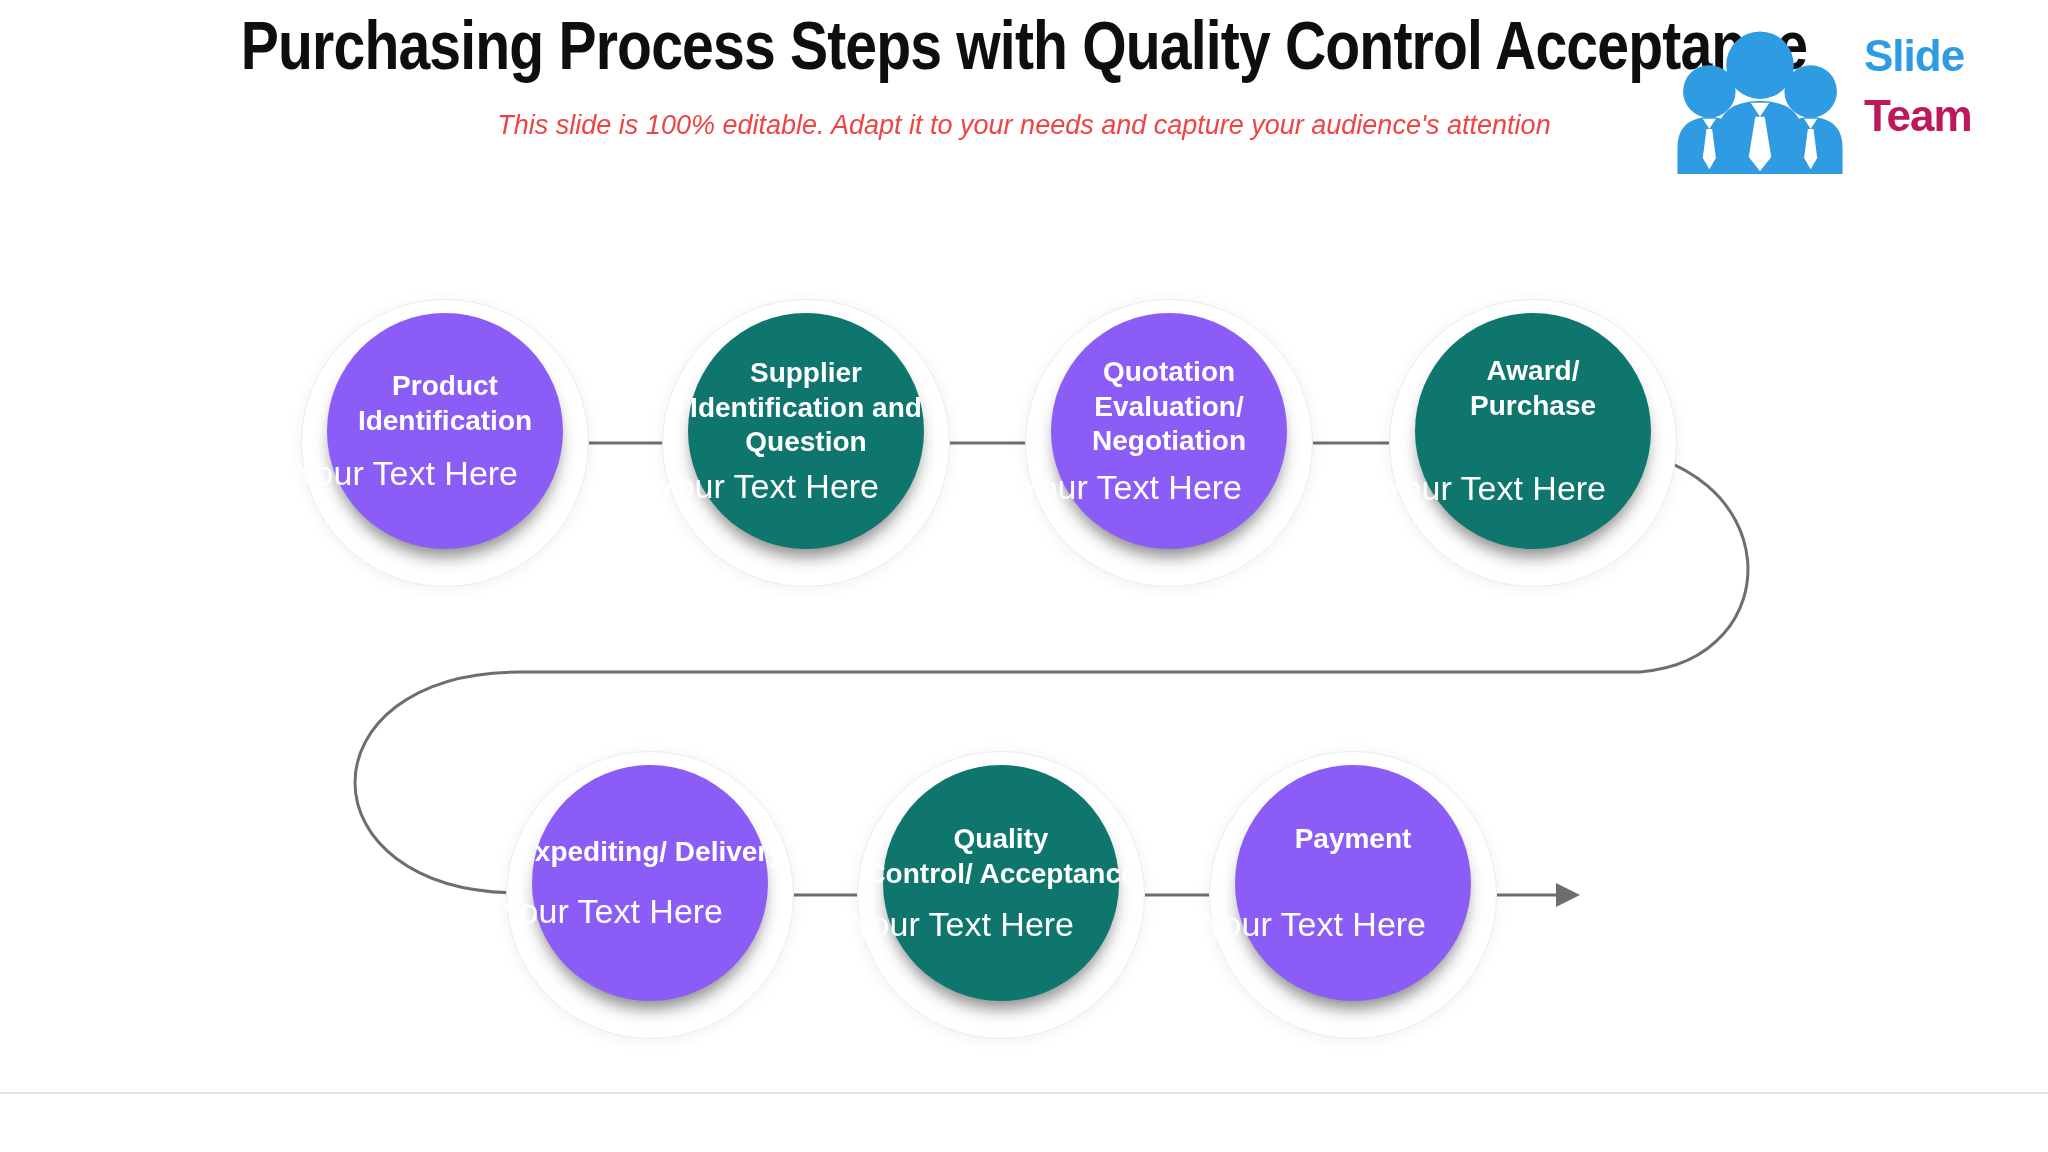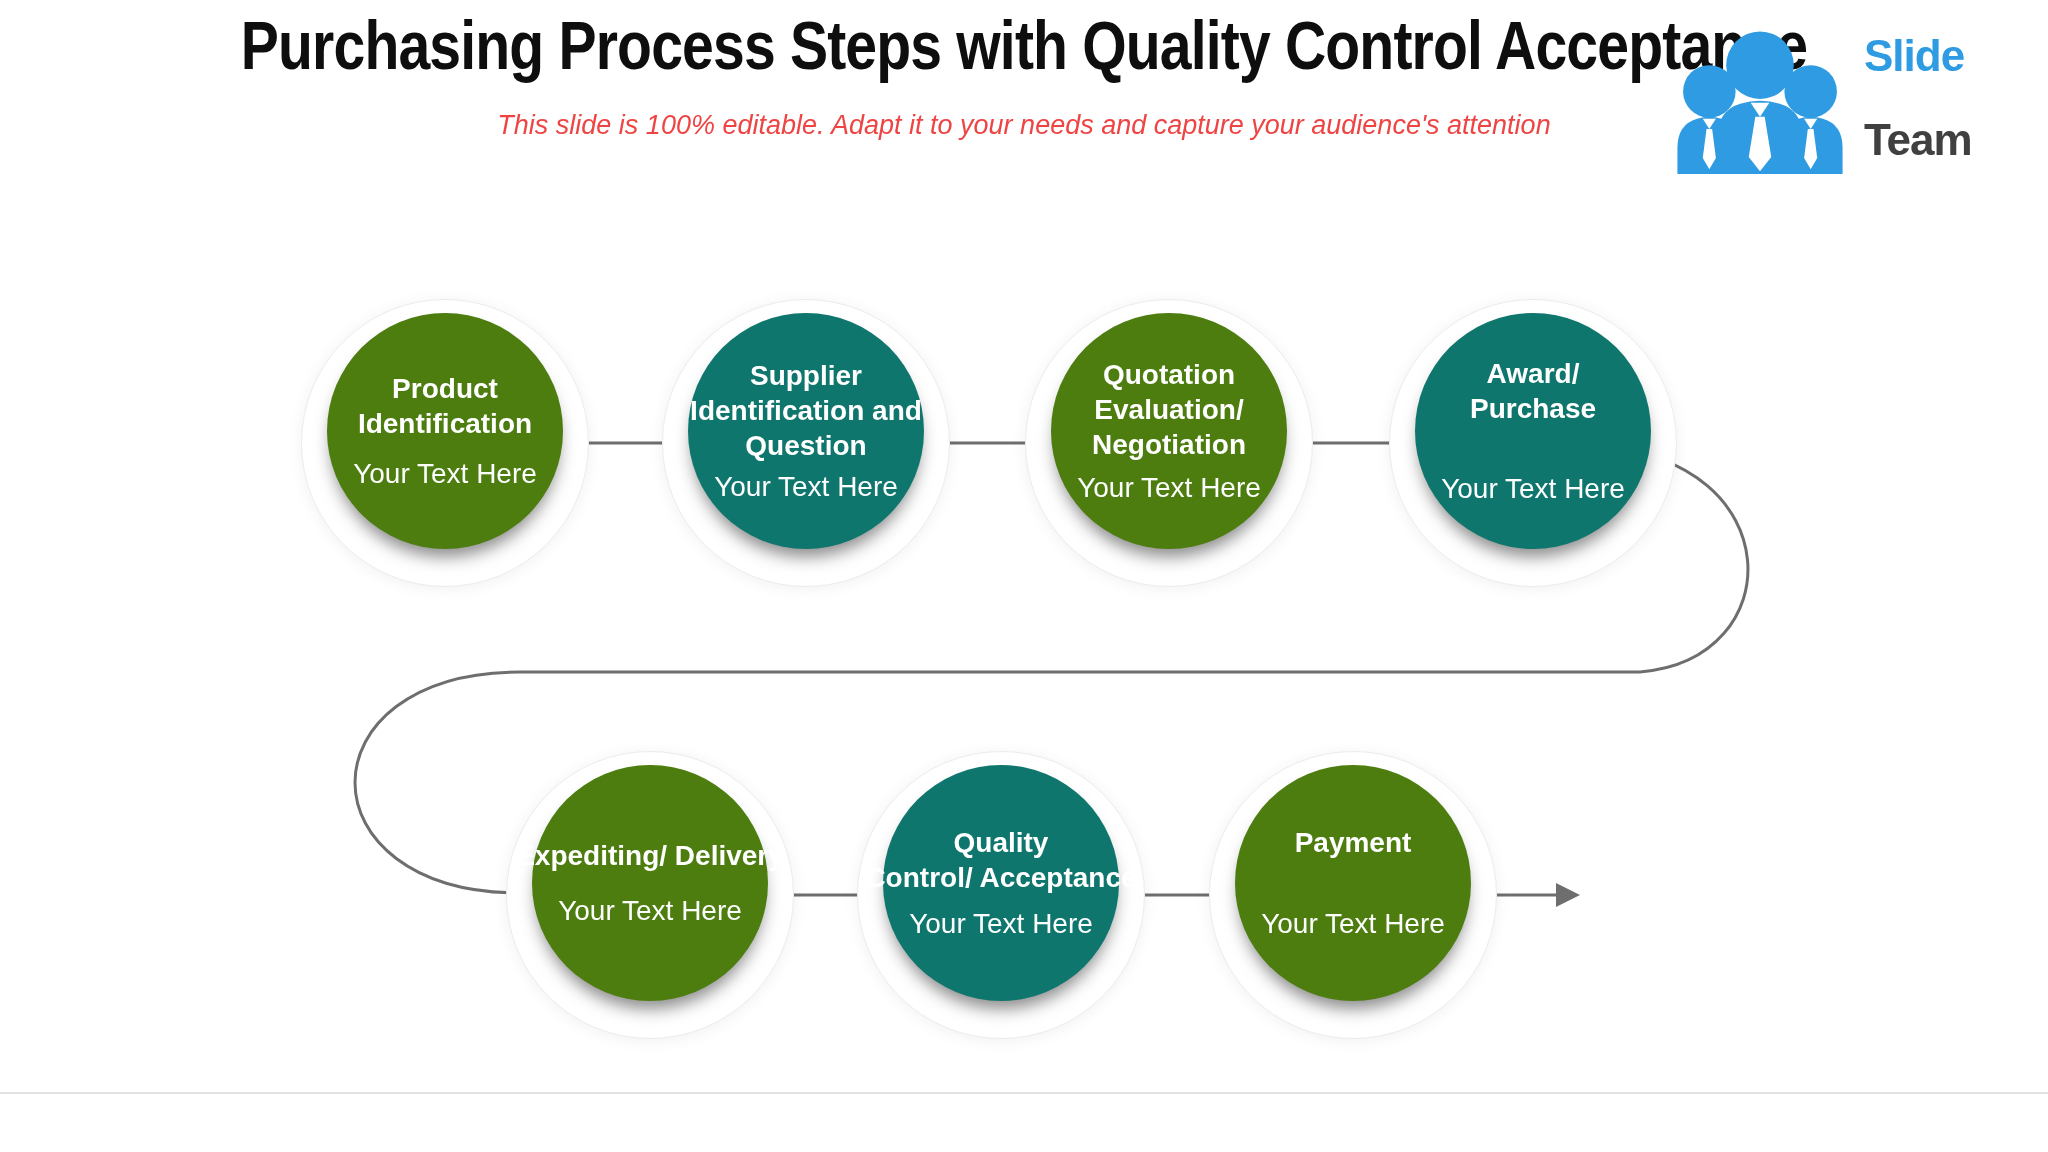--- a/index.html
+++ b/index.html
@@ -35,21 +35,21 @@
     font-style: italic;
     color: #ef4444;
     z-index: 3;
   }
 
   
   .logo { position: absolute; top: 12px; left: 1660px; width: 380px; height: 155px; z-index: 4; }
   .logo-people { position: absolute; left: 0; top: 10px; width: 200px; height: 152px; }
   .logo-text { position: absolute; left: 204px; top: 14px; font-weight: 700; font-size: 44px; line-height: 60px; letter-spacing: -1px; }
   .logo-text .slide { color: #2e9be2; display: block; }
-  .logo-text .team  { color: #404040; display: block; margin-top: 24px; }
+  .logo-text .team  { color: #be185d; display: block; }
 
   
   .connector-layer { position: absolute; left: 0; top: 0; z-index: 1; }
 
   
   .step {
     position: absolute;
     width: 288px; height: 288px;
     transform: translate(-50%, -50%);
     z-index: 2;
@@ -66,36 +66,36 @@
     left: 50%; top: 14px;
     transform: translateX(-50%);
     width: 236px; height: 236px;
     border-radius: 50%;
     display: flex;
     flex-direction: column;
     align-items: center;
     justify-content: center;
     box-shadow: 0 12px 16px -4px rgba(30,30,30,0.5);
   }
-  .teal .disc { background: #4d7c0f; }
+  .teal .disc { background: #8b5cf6; }
   .navy .disc { background: #0f766e; }
   .circle-title {
     width: 330px;
     text-align: center;
     color: #ffffff;
     font-weight: 700;
     font-size: 28px;
     line-height: 1.24;
     white-space: pre-line;
   }
   .circle-sub {
     width: 300px;
-    text-align: center;
+    text-align: left;
     color: #fdfefe;
-    font-size: 28px;
+    font-size: 34px;
     margin-top: 16px;
   }
   .c1 { left: 445px;  top: 443px; }
   .c2 { left: 806px;  top: 443px; }
   .c3 { left: 1169px; top: 443px; }
   .c4 { left: 1533px; top: 443px; }
   .c5 { left: 650px;  top: 895px; text-decoration: underline; }
   .c6 { left: 1001px; top: 895px; }
   .c7 { left: 1353px; top: 895px; }
   .c2 .circle-sub { margin-top: 7px; }

